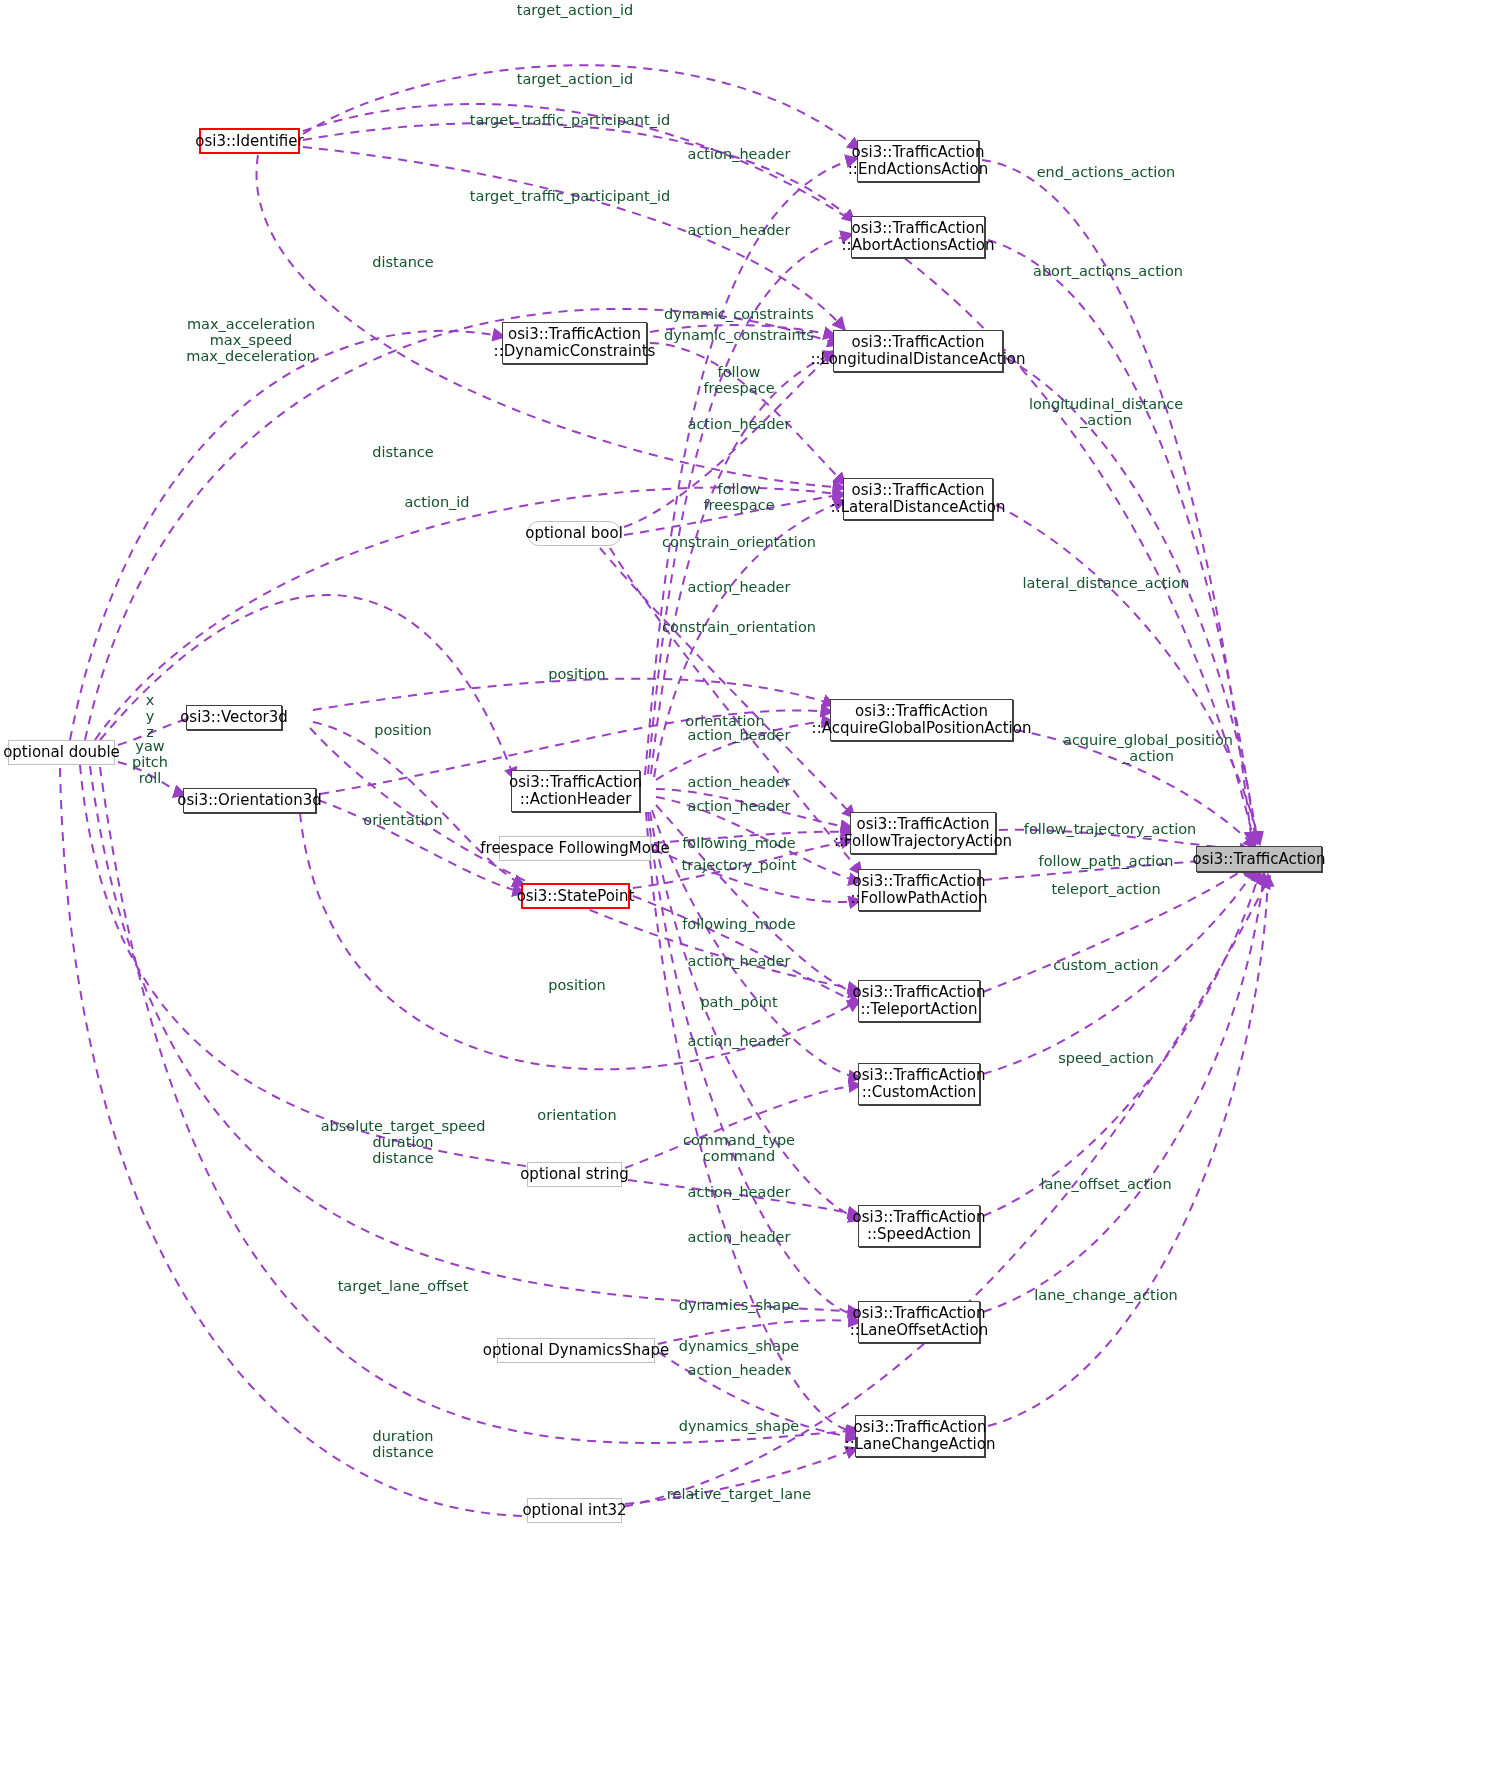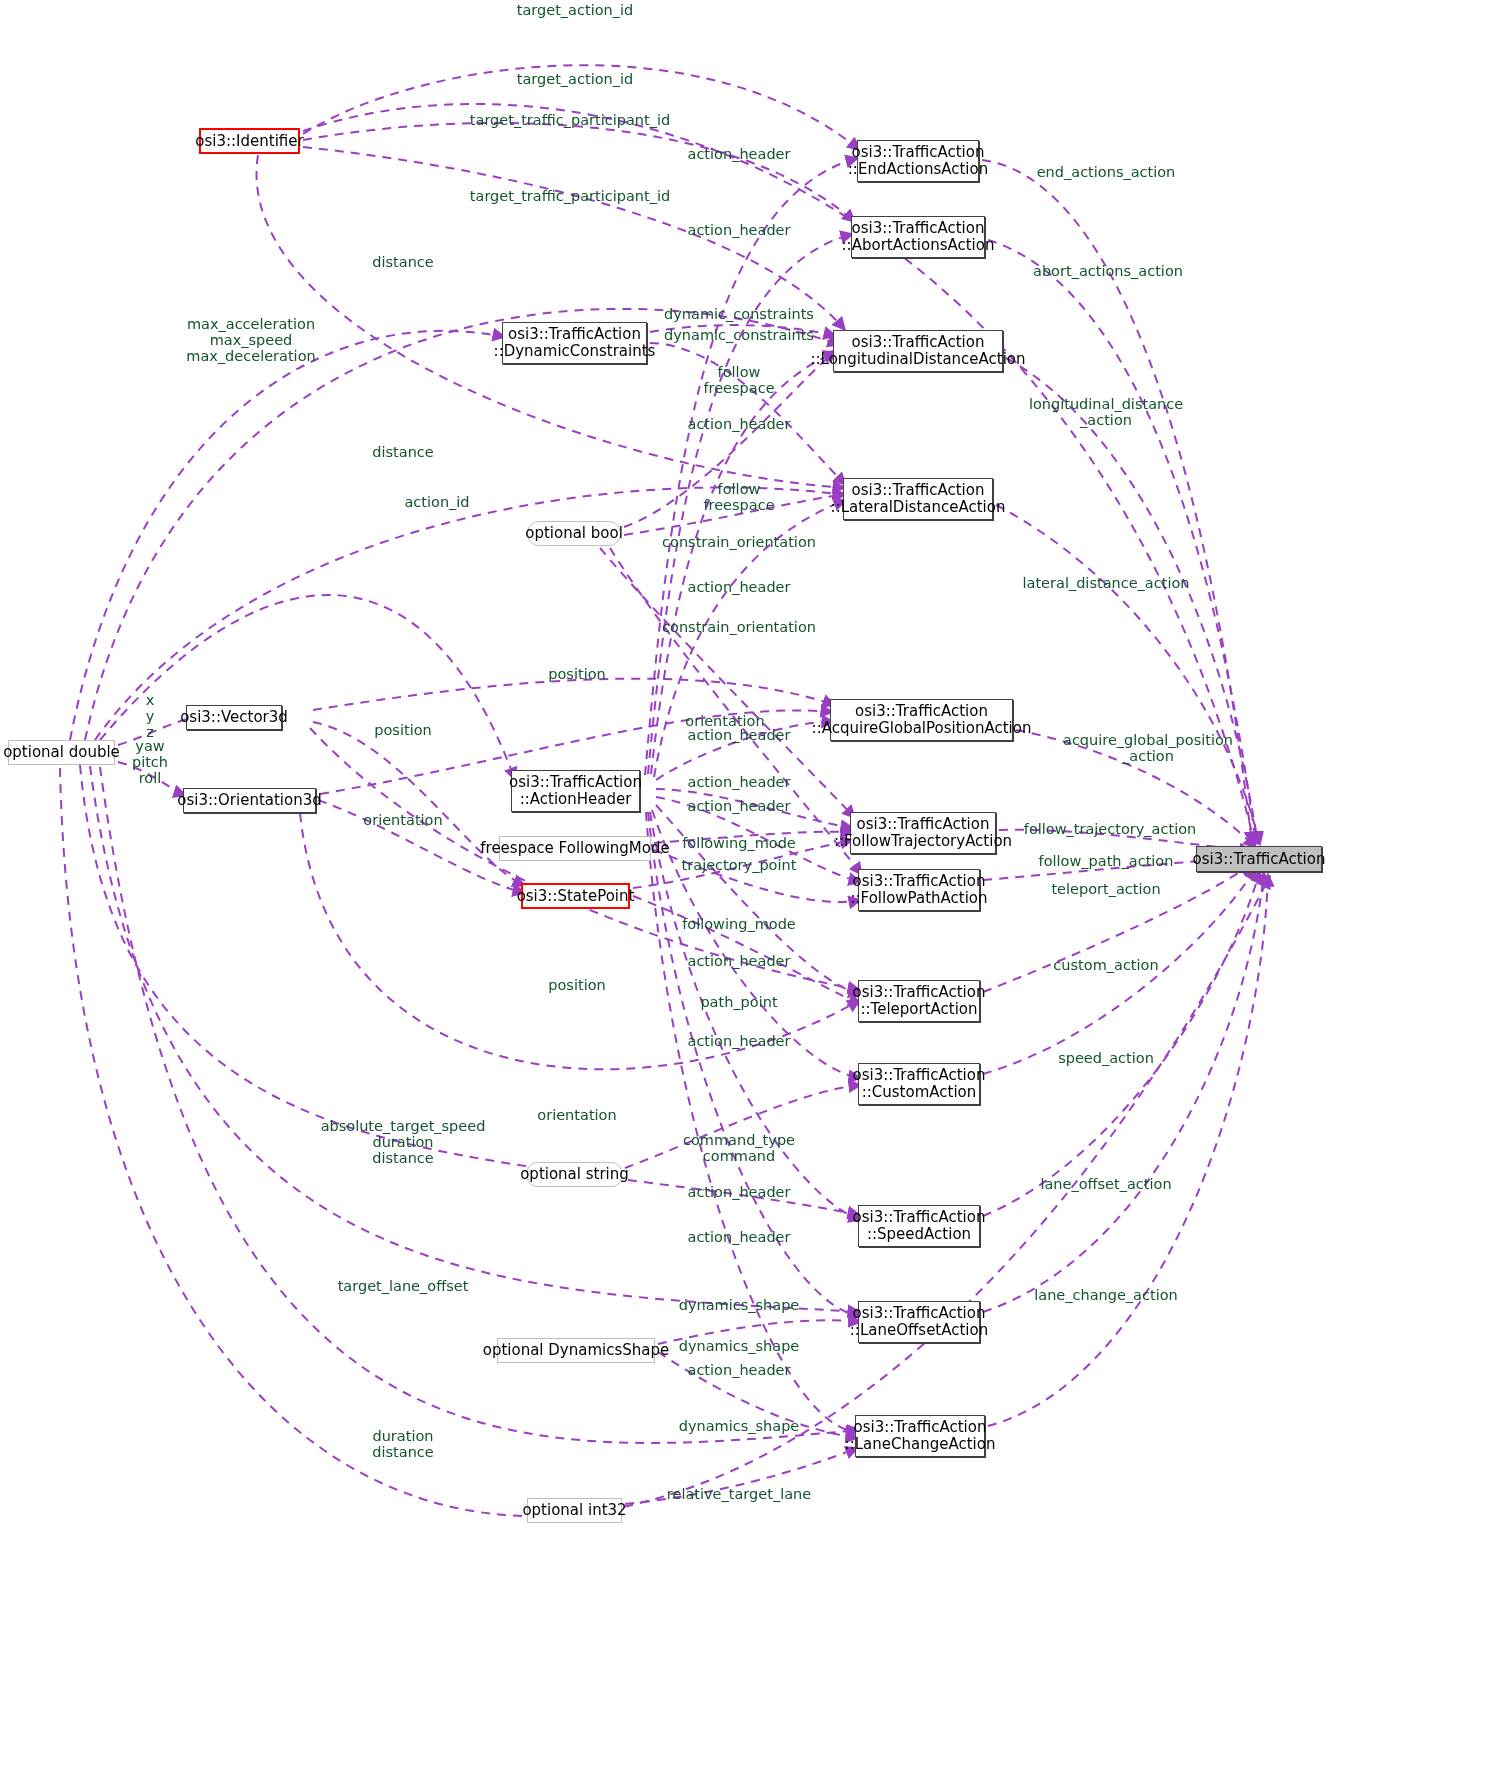--- a/index.html
+++ b/index.html
@@ -125,21 +125,21 @@
       <div class="node light" style="left: 8px; top: 740px; width: 107px; height: 25px;">optional double</div>
       <div class="node solid" style="left: 186px; top: 705px; width: 96px; height: 25px;">osi3::Vector3d</div>
       <div class="node solid" style="left: 183px; top: 788px; width: 133px; height: 25px;">osi3::Orientation3d</div>
       <div class="node solid" style="left: 502px; top: 322px; width: 145px; height: 42px;">osi3::TrafficAction
 ::DynamicConstraints</div>
       <div class="node light" style="left: 527px; top: 521px; width: 94px; height: 25px; border-radius: 12px;">optional bool</div>
       <div class="node solid" style="left: 511px; top: 770px; width: 129px; height: 42px;">osi3::TrafficAction
 ::ActionHeader</div>
       <div class="node light" style="left: 499px; top: 836px; width: 152px; height: 25px;">freespace FollowingMode</div>
       <div class="node red" style="left: 521px; top: 883px; width: 109px; height: 26px;">osi3::StatePoint</div>
-      <div class="node light" style="left: 527px; top: 1162px; width: 95px; height: 25px; border-radius: 10px;">optional string</div>
+      <div class="node light" style="left: 527px; top: 1162px; width: 95px; height: 25px;">optional string</div>
       <div class="node light" style="left: 497px; top: 1338px; width: 158px; height: 25px;">optional DynamicsShape</div>
       <div class="node light" style="left: 527px; top: 1498px; width: 95px; height: 25px;">optional int32</div>
       <div class="node solid" style="left: 857px; top: 140px; width: 122px; height: 42px;">osi3::TrafficAction
 ::EndActionsAction</div>
       <div class="node solid" style="left: 851px; top: 216px; width: 134px; height: 42px;">osi3::TrafficAction
 ::AbortActionsAction</div>
       <div class="node solid" style="left: 833px; top: 330px; width: 170px; height: 42px;">osi3::TrafficAction
 ::LongitudinalDistanceAction</div>
       <div class="node solid" style="left: 843px; top: 478px; width: 150px; height: 42px;">osi3::TrafficAction
 ::LateralDistanceAction</div>

